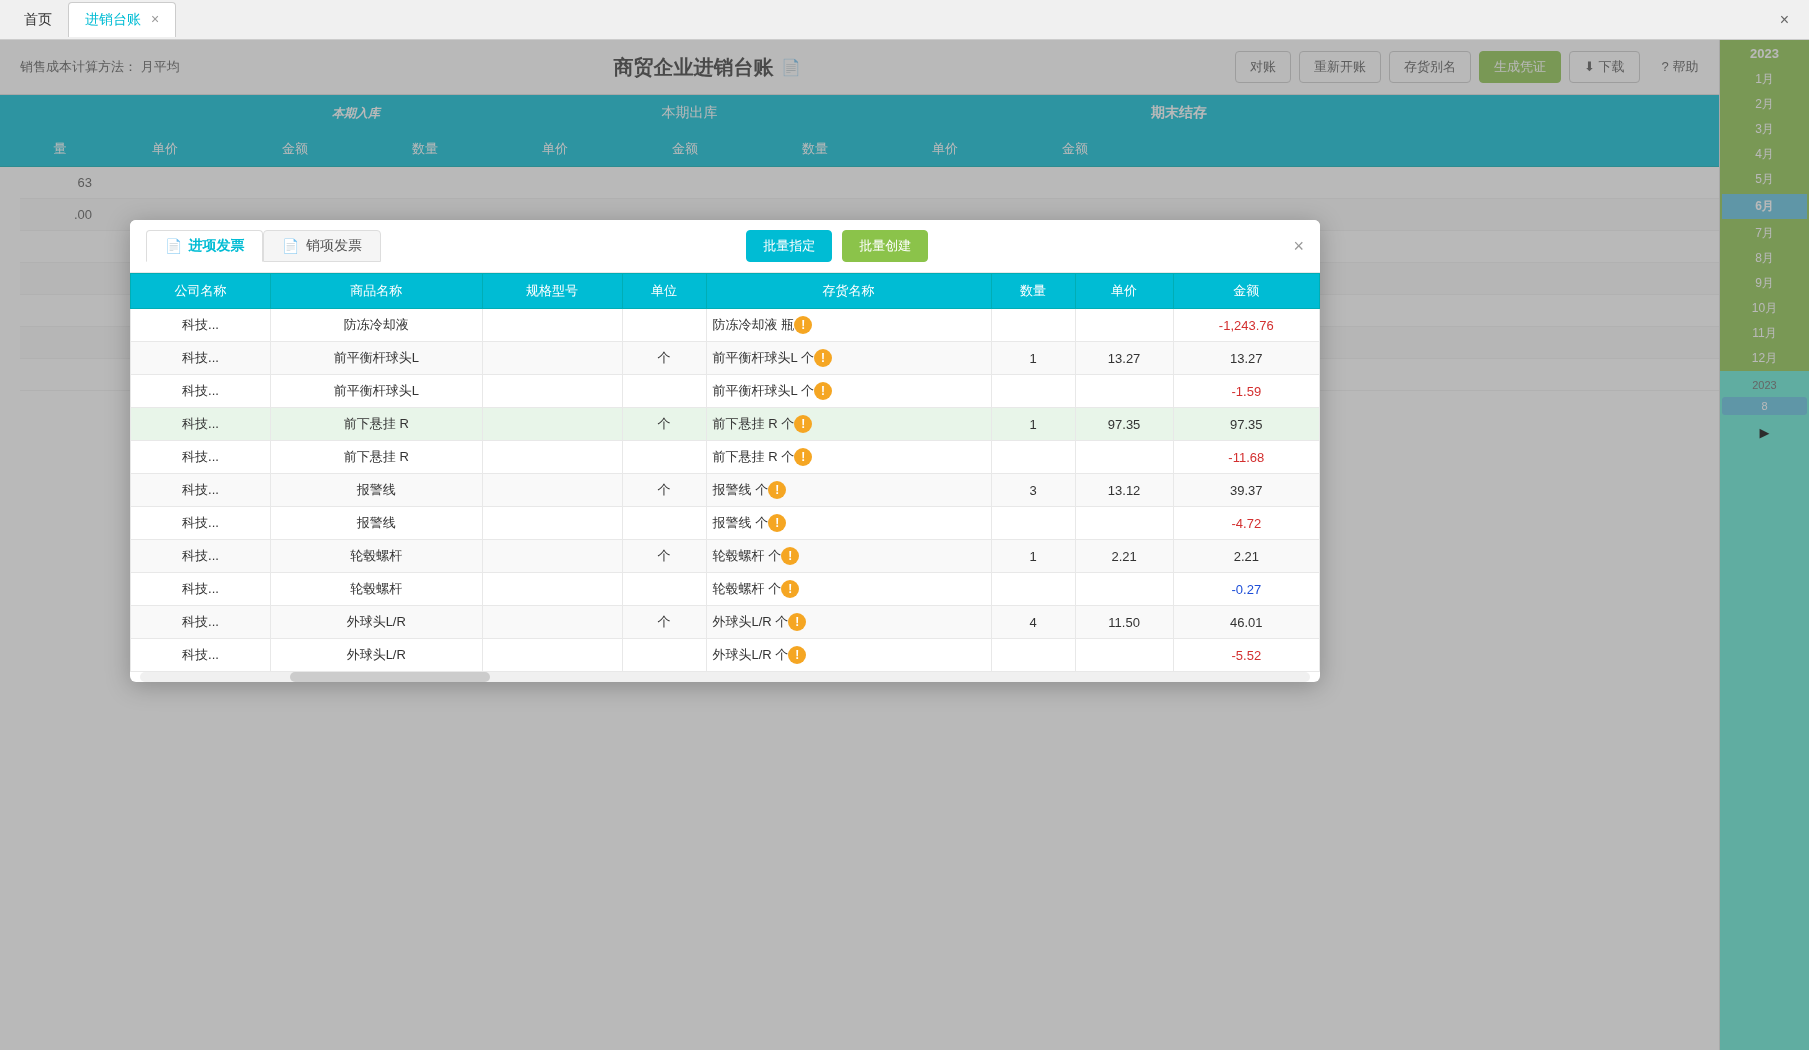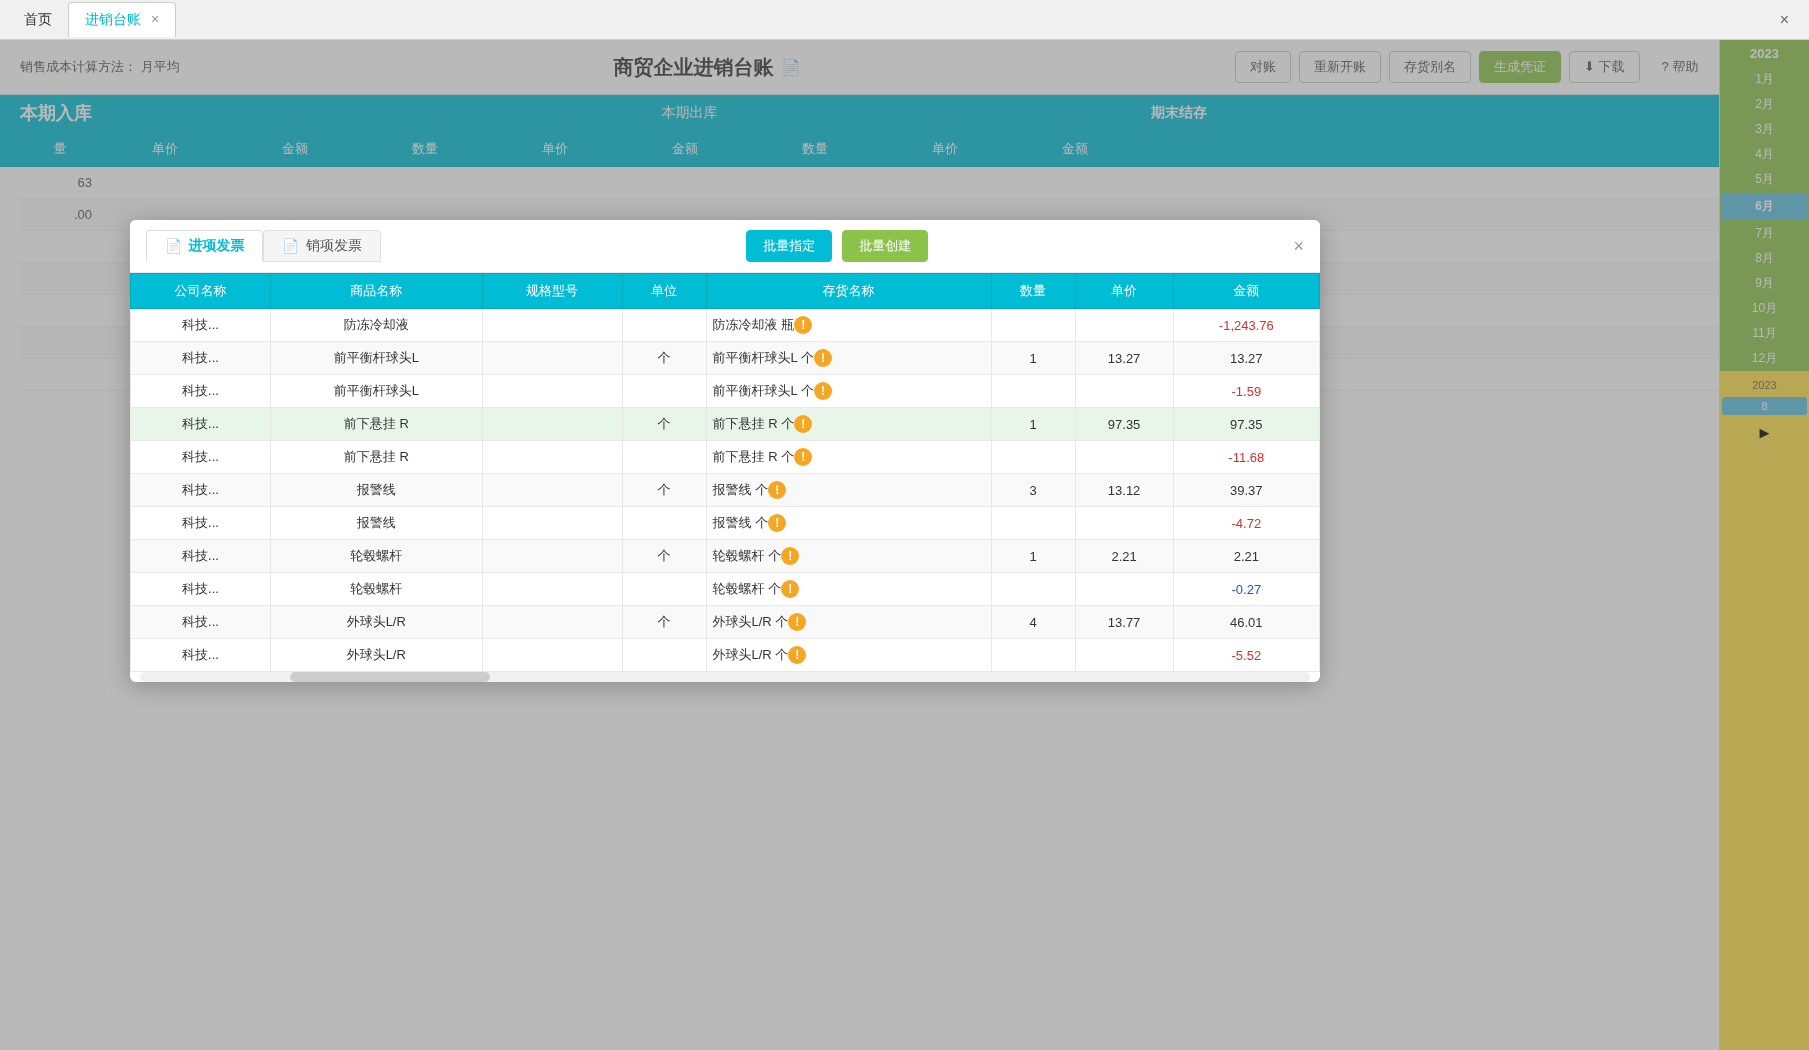--- a/index.html
+++ b/index.html
@@ -40,21 +40,21 @@
     .btn {
       padding: 6px 14px; border-radius: 4px; cursor: pointer; font-size: 13px;
       border: 1px solid #ccc; background: #fff; color: #333;
     }
     .btn-primary { background: #8bc34a; color: #fff; border-color: #8bc34a; }
     .btn-outline { background: #fff; color: #555; border: 1px solid #ccc; text-align: center; }
     .btn-text { background: none; border: none; color: #555; cursor: pointer; font-size: 13px; }
 
     
     .right-panel {
-      position: absolute; right: 0; top: 0; width: 90px; background: #fde047;
+      position: absolute; right: 0; top: 0; width: 90px; background: #5eead4;
       border-left: 1px solid #e0e0e0; height: 100%;
     }
 
     
     .modal-backdrop {
       position: absolute; top: 0; left: 0; right: 0; bottom: 0;
       background: rgba(100,100,100,0.45); z-index: 100;
     }
 
     
@@ -149,21 +149,21 @@
         <span>帮助</span>
       </button>
       <button class="btn btn-text">
         <span>↻</span>
         <span>刷新</span>
       </button>
     </div>
   </div>
 
   <div style="display:grid; grid-template-columns: 360px 1fr 360px 360px 90px; background:#00bcd4; color:#fff; height:36px; align-items:center; padding-left:20px;">
-    <div style="text-align:left; font-size:18px; font-weight:bold;">本期入库</div>
+    <div style="text-align:right; font-size:12px; font-weight:bold;font-style:italic;">本期入库</div>
     <div style="text-align:center; font-size:14px; font-weight:normal;">本期出库</div>
     <div style="text-align:center; font-size:14px; font-weight:bold;">期末结存</div>
     <div></div>
     <div style="text-align:center; font-size:13px;">月份</div>
   </div>
 
   <div style="display:grid; grid-template-columns: 80px 130px 130px 130px 130px 130px 130px 130px 130px 90px; background:#00bcd4; color:#fff; height:36px; align-items:center; padding-left:20px; border-bottom:1px solid #00adb5;">
     <div style="text-align:center; font-size:13px;">量</div>
     <div style="text-align:center; font-size:13px;">单价</div>
     <div style="text-align:center; font-size:13px;">金额</div>
@@ -350,21 +350,21 @@
               <td></td>
               <td style="color: #1d4ed8;">-0.27</td>
             </tr>
             <tr>
               <td>科技...</td>
               <td>外球头L/R</td>
               <td></td>
               <td>个</td>
               <td style="text-align: left; display: table-cell; align-items: center; gap: 6px; vertical-align: middle;"><span>外球头L/R 个</span><span class="warning-icon">!</span></td>
               <td>4</td>
-              <td>13.77</td>
+              <td>11.50</td>
               <td>46.01</td>
             </tr>
             <tr>
               <td>科技...</td>
               <td>外球头L/R</td>
               <td></td>
               <td></td>
               <td style="text-align: left; display: table-cell; align-items: center; gap: 6px; vertical-align: middle;"><span>外球头L/R 个</span><span class="warning-icon">!</span></td>
               <td></td>
               <td></td>

